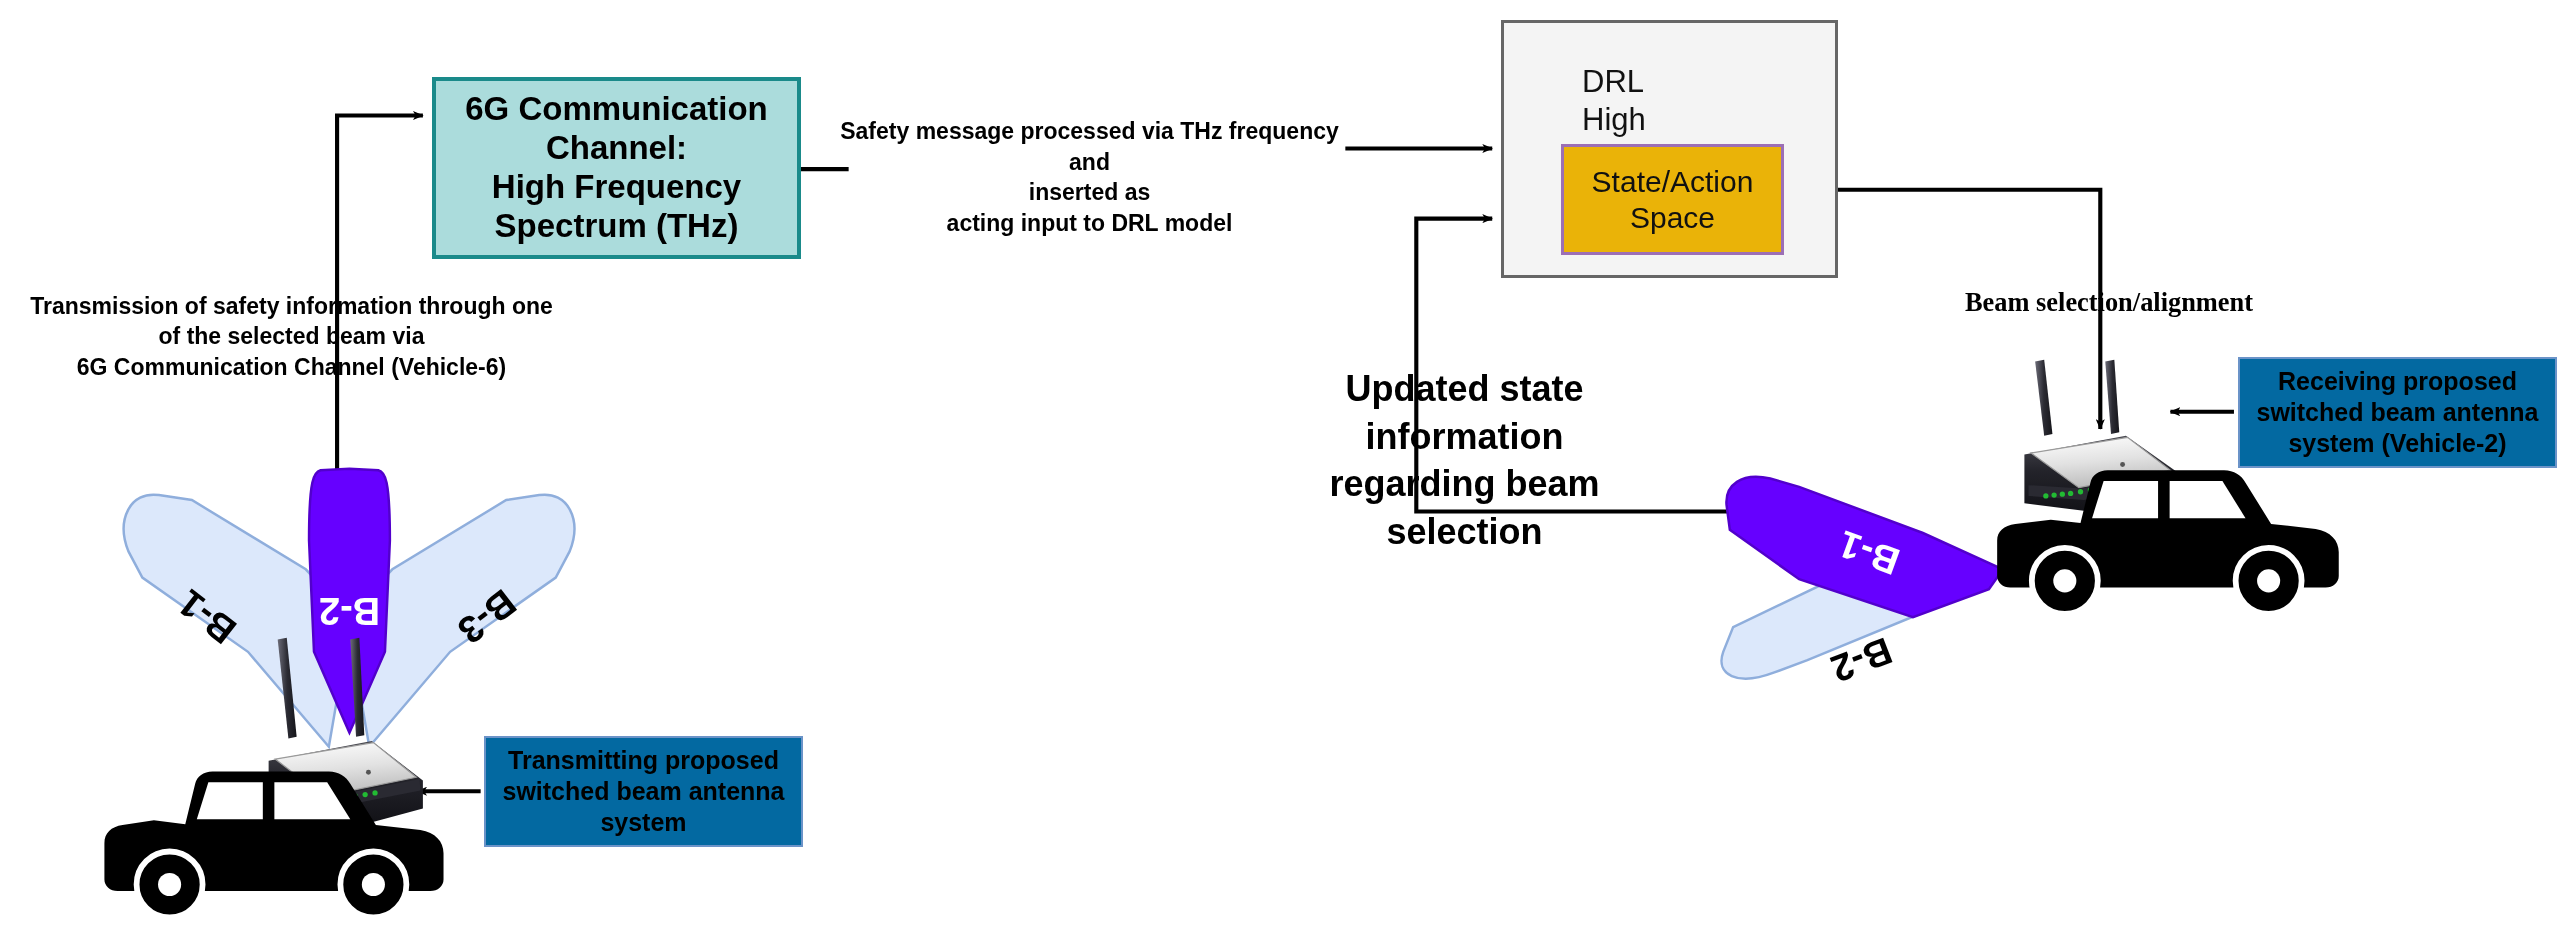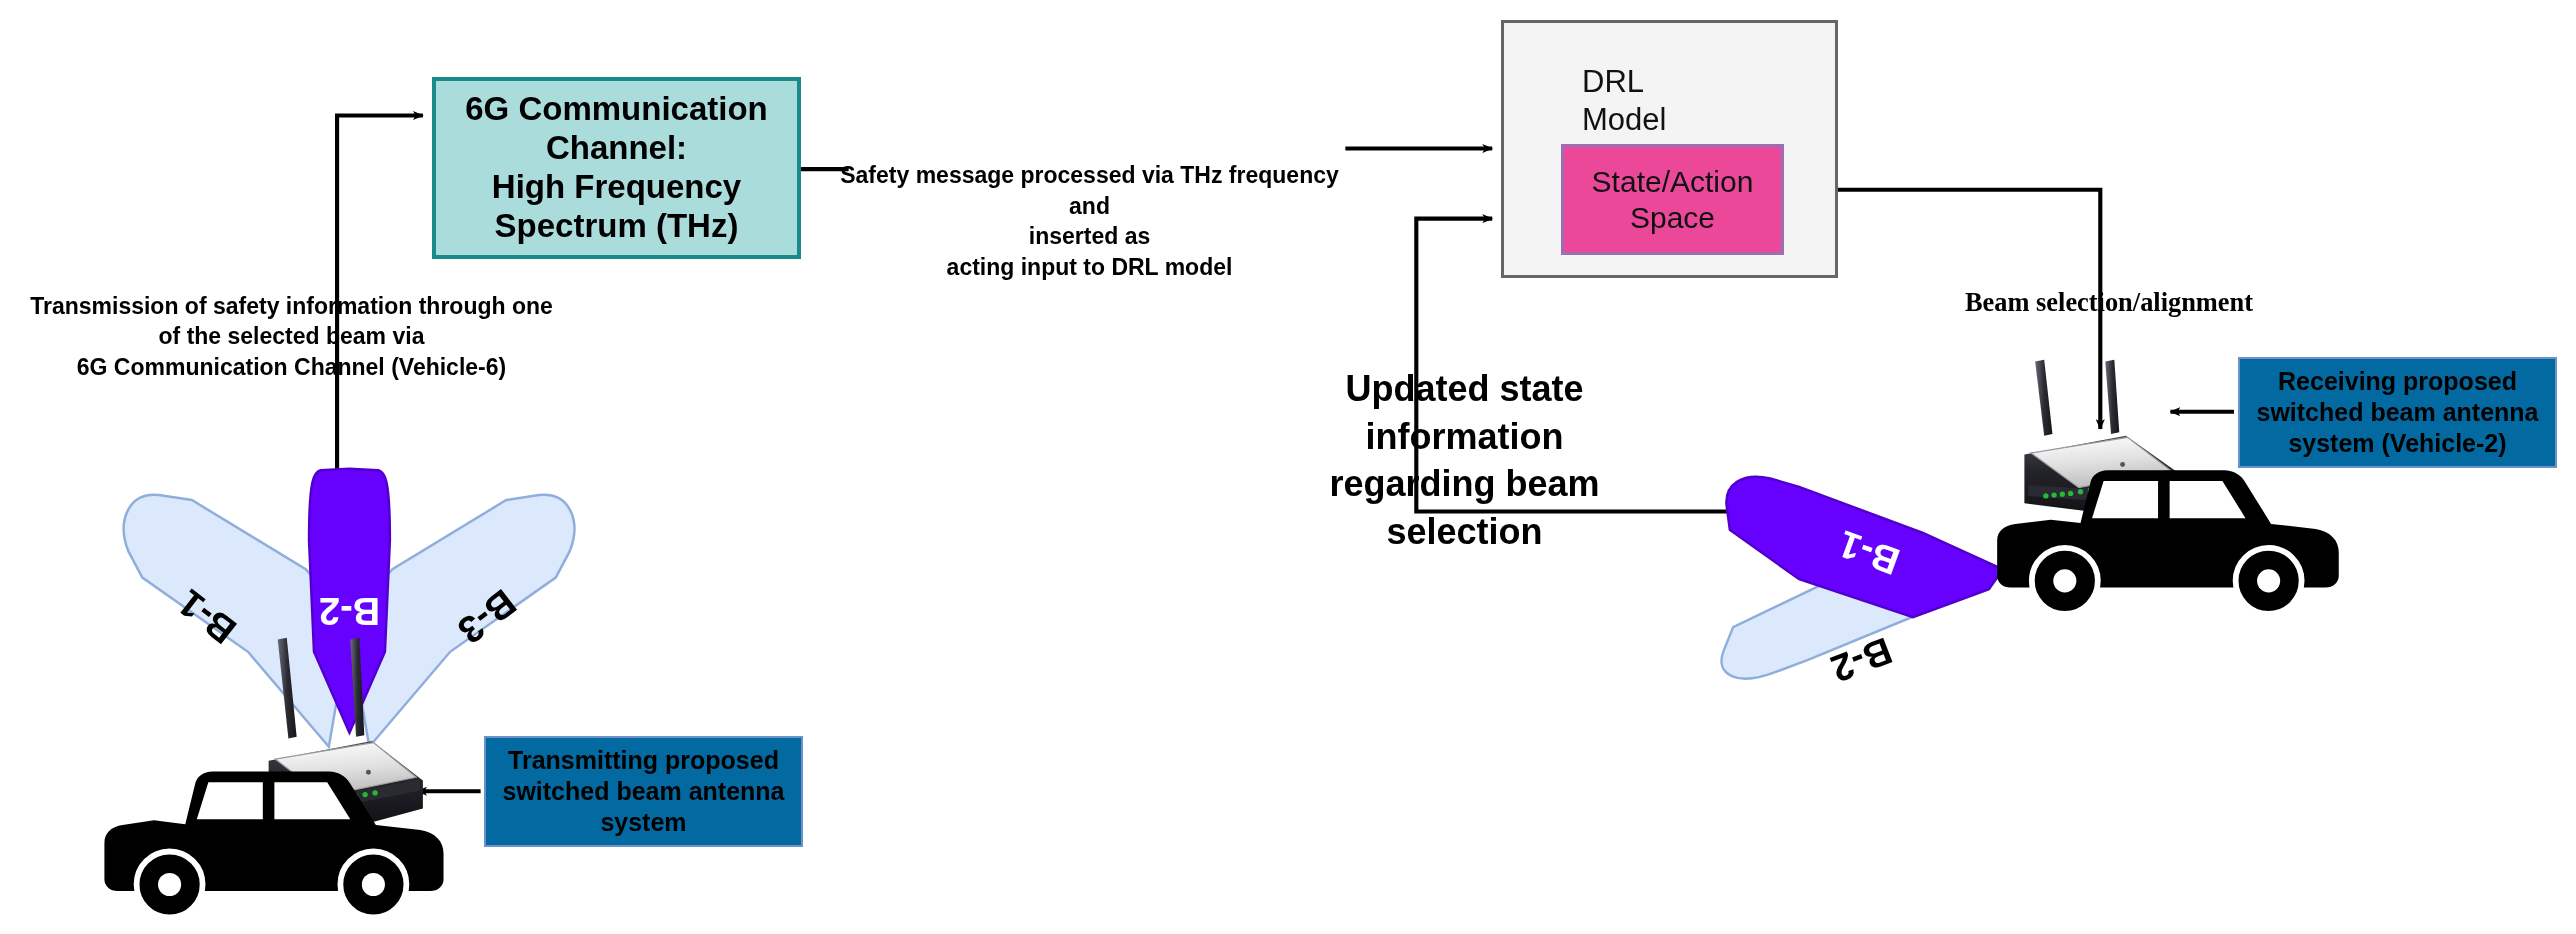--- a/index.html
+++ b/index.html
@@ -72,21 +72,21 @@
     color: #111111;
     text-align: left;
     font-weight: normal;
   }
   .box-state {
     position: absolute;
     left: 57px;
     top: 121px;
     width: 223px;
     height: 111px;
-    background: #ec4899;
+    background: #eab308;
     border: 3.3px solid #9C6FB5;
     box-sizing: border-box;
     display: flex;
     align-items: center;
     justify-content: center;
     font-size: 30px;
     line-height: 1.2;
     color: #111111;
   }
 
@@ -127,21 +127,20 @@
     line-height: 1.32;
     font-weight: bold;
   }
   .lbl-safety {
     left: 813px;
     top: 116px;
     width: 553px;
     font-size: 23px;
     line-height: 1.33;
     font-weight: bold;
-    margin-top: 44px;
   }
   .lbl-beamsel {
     left: 1919px;
     top: 287px;
     width: 380px;
     font-size: 26.4px;
     line-height: 1.2;
     font-weight: bold;
     font-family: Liberation Serif, serif;
   }
@@ -391,21 +390,21 @@
 
   <div class="node box-6g">
     <span style="white-space: pre-line;">6G Communication
 Channel:
 High Frequency
 Spectrum (THz)</span>
   </div>
 
   <div class="node box-drl">
     <div class="drl-title" style="white-space: pre-line;">DRL
-Model</div>
+High</div>
     <div class="box-state">
       <span style="white-space: pre-line;">State/Action
 Space</span>
     </div>
   </div>
 
   <div class="node callout callout-tx">
     <span style="white-space: pre-line;">Transmitting proposed
 switched beam antenna
 system</span>

